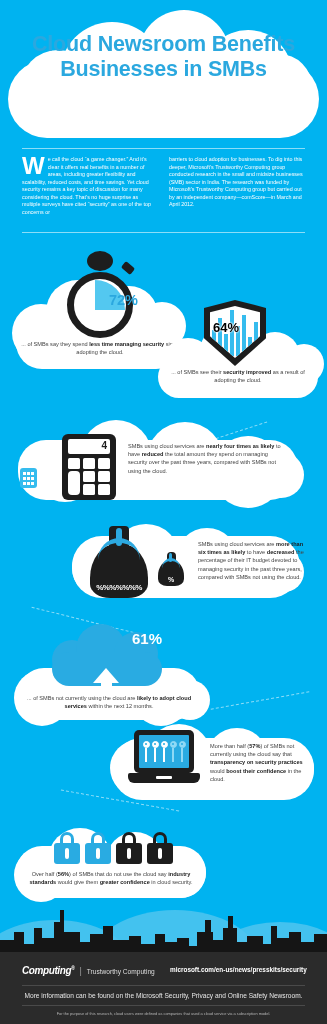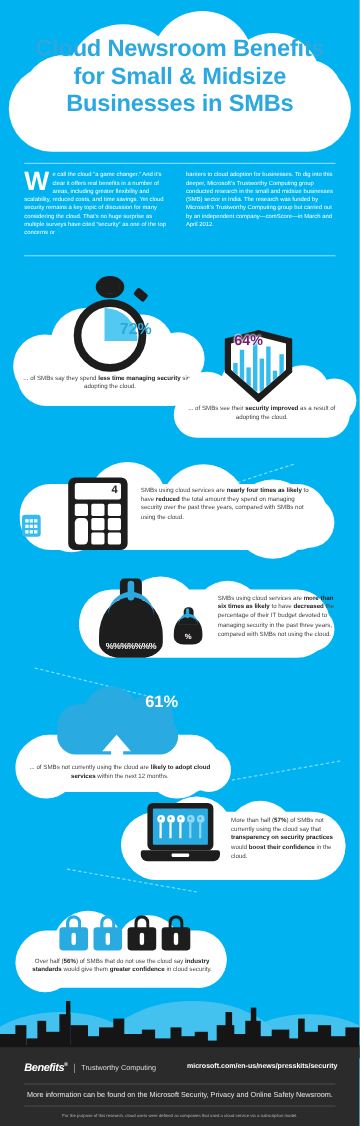--- a/index.html
+++ b/index.html
@@ -90,22 +90,22 @@
   }
   .shield-inner {
     position: absolute; left: 6px; top: 6px; right: 6px; bottom: 8px;
     background: #ffffff;
     clip-path: polygon(50% 0%, 100% 12%, 100% 58%, 50% 100%, 0% 58%, 0% 12%);
     overflow: hidden;
   }
   .shield-bars { position: absolute; inset: 0; display: flex; gap: 2px; padding: 2px; align-items: flex-end; }
   .shield-bars i { flex: 1; background: #35BCEE; display: block; }
   .shield-num {
-    position: absolute; left: 0; top: 2px; width: 44px; text-align: center;
-    color: #701a75; font-size: 13px; font-weight: bold;
+    position: absolute; left: 0; top: 20px; width: 44px; text-align: center;
+    color: #000000; font-size: 13px; font-weight: bold;
     text-shadow: 0 0 2px #fff, 0 0 2px #fff, 0 0 2px #fff;
   }
   #sec2 .cap { position: absolute; left: 14px; top: 60px; width: 152px; text-align: center; }
 
   
   #sec3 { position: absolute; left: 12px; top: 418px; width: 300px; height: 100px; }
   #sec3 .cl { position:absolute; background:#fff; border-radius:50%; }
   #sec3 .base { position:absolute; left:6px; top:22px; width:280px; height:60px; background:#fff; border-radius:28px; }
   .calc { position: absolute; left: 50px; top: 16px; width: 54px; height: 66px; background: #1d1d1d; border-radius: 6px; }
   .calc-screen { position: absolute; left: 6px; top: 5px; right: 6px; height: 15px; background: #fff; border-radius: 2px; }
@@ -208,21 +208,20 @@
 
   <div id="title-cloud">
     <div class="b" style="left:12px;  top:42px;  width:76px;  height:76px;"></div>
     <div class="b" style="left:52px;  top:14px;  width:104px; height:104px;"></div>
     <div class="b" style="left:130px; top:2px;   width:92px;  height:92px;"></div>
     <div class="b" style="left:196px; top:22px;  width:88px;  height:88px;"></div>
     <div class="b" style="left:238px; top:46px;  width:66px;  height:66px;"></div>
     <div class="base"></div>
     <div class="title-text">
       <div>Cloud Newsroom Benefits</div>
-      <div>for Small &amp; Midsize</div>
       <div>Businesses in SMBs</div>
     </div>
   </div>
 
   <div id="intro">
     <div class="rule"></div>
     <div class="intro-cols">
       <div class="intro-col">
         <span class="dropcap">W</span><span>e call the cloud “a game changer.” And it’s clear it offers real benefits in a number of areas, including greater flexibility and scalability, reduced costs, and time savings. Yet cloud security remains a key topic of discussion for many considering the cloud. That’s no huge surprise as multiple surveys have cited “security” as one of the top concerns or</span>
       </div>
@@ -492,21 +491,21 @@
     <i style="left:271px; width:6px;  height:36px;"></i>
     <i style="left:276px; width:14px; height:24px;"></i>
     <i style="left:289px; width:12px; height:30px;"></i>
     <i style="left:300px; width:16px; height:20px;"></i>
     <i style="left:314px; width:13px; height:28px;"></i>
     <i style="left:0px;   width:327px; height:12px;"></i>
   </div>
 
   <div id="footer">
     <div class="row1">
-      <span class="ms-logo"><span>Benefits</span><span class="ms-sup">®</span></span>
+      <span class="ms-logo"><span>Computing</span><span class="ms-sup">®</span></span>
       <span class="ms-div">|</span>
       <span class="ms-tw">Trustworthy Computing</span>
       <span class="ms-url">microsoft.com/en-us/news/presskits/security</span>
     </div>
     <div class="fdiv" style="top:33px;"></div>
     <div class="fmore">More information can be found on the Microsoft Security, Privacy and Online Safety Newsroom.</div>
     <div class="fdiv" style="top:53px;"></div>
     <div class="fdisc">For the purpose of this research, cloud users were defined as companies that used a cloud service via a subscription model.</div>
   </div>
 

